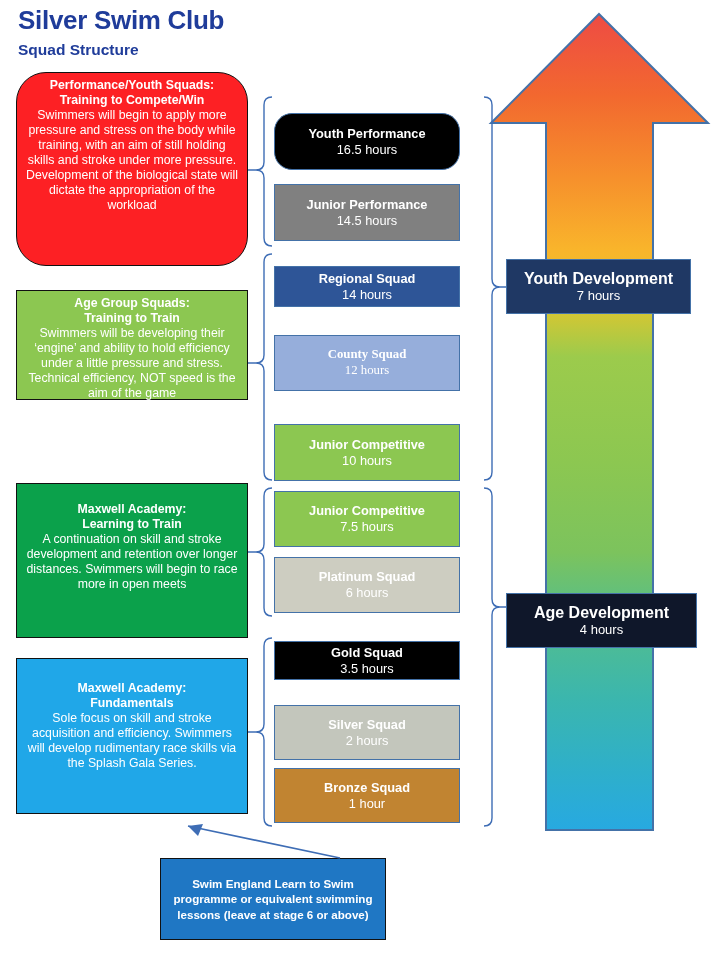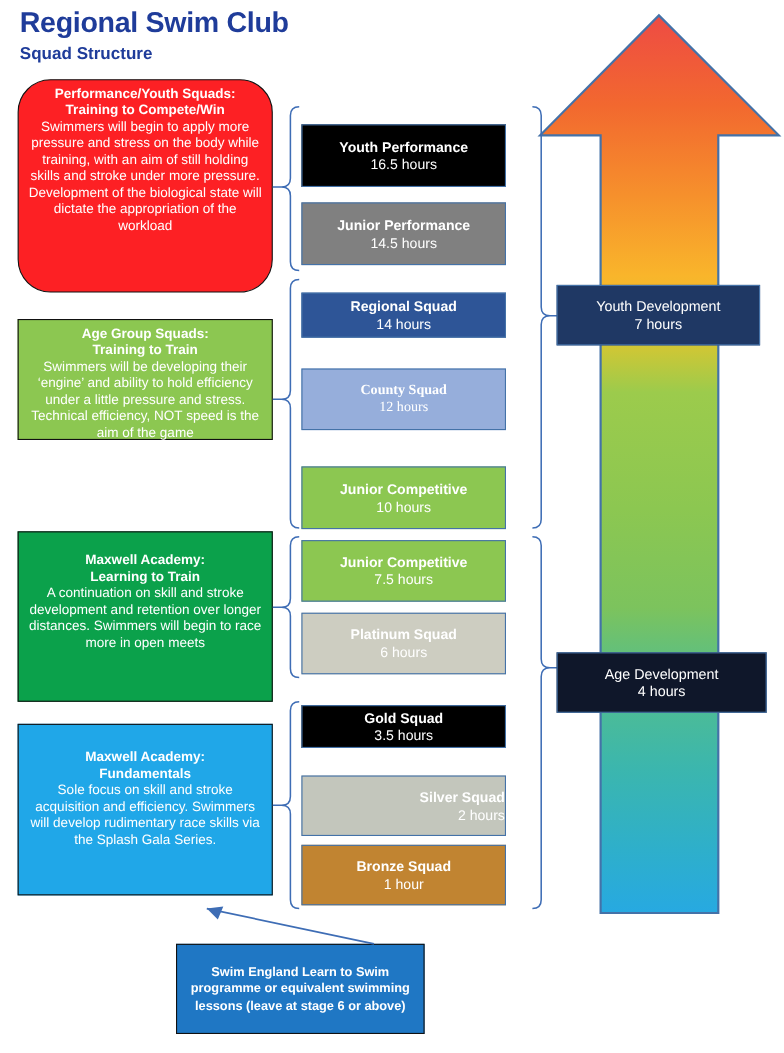--- a/index.html
+++ b/index.html
@@ -52,21 +52,21 @@
   .squad .hrs { font-weight: normal; font-size: 12.8px; }
 
   
   .devbox {
     position: absolute;
     border: 1.6px solid #4472A8;
     display: flex; flex-direction: column;
     align-items: center; justify-content: center;
     line-height: 1.22; z-index: 6;
   }
-  .devbox .nm { font-weight: normal; font-size: 13px; }
+  .devbox .nm { font-weight: bold; font-size: 16px; }
   .devbox .hrs { font-weight: normal; font-size: 13px; }
 
   
   #bottom-note {
     position: absolute;
     left: 160px; top: 858px; width: 226px; height: 82px;
     background: #1F77C4;
     border: 1.6px solid #111111;
     display: flex; align-items: center; justify-content: center;
     text-align: center;
@@ -100,21 +100,21 @@
       <stop offset="0.74" stop-color="#54BE8C"></stop>
       <stop offset="0.84" stop-color="#3BB6AE"></stop>
       <stop offset="0.93" stop-color="#2EAFCB"></stop>
       <stop offset="1.00" stop-color="#27A9E1"></stop>
     </linearGradient>
   </defs>
   <polygon points="599,14 708,123 653,123 653,830 546,830 546,123 491,123" fill="url(#arrowGrad)" stroke="#4472A8" stroke-width="2"></polygon>
 </svg>
 
 <div id="title-block">
-  <div id="main-title">Regional Swim Club</div>
+  <div id="main-title">Silver Swim Club</div>
   <div id="sub-title">Squad Structure</div>
 </div>
 
 <div class="desc-card" style="left:16px; top:72px; width:232px; height:194px; background:#FD2024;border-radius:30px;">
   <span class="hdr">Performance/Youth Squads:</span>
   <span class="hdr">Training to Compete/Win</span>
   <span class="body">Swimmers will begin to apply more pressure and stress on the body while training, with an aim of still holding skills and stroke under more pressure. Development of the biological state will dictate the appropriation of the workload</span>
 </div>
 
 <div class="desc-card" style="left:16px; top:290px; width:232px; height:110px; background:#8CC751;">
@@ -156,21 +156,21 @@
     <path d="M508,607 L500,607 Q492,607 492,599 L492,496 Q492,488 484,488
              M508,607 L500,607 Q492,607 492,615 L492,818 Q492,826 484,826"></path>
   </g>
 
   <g>
     <line x1="340" y1="858" x2="188" y2="826" stroke="#3E6DB5" stroke-width="1.6"></line>
     <polygon points="188,826 203,824 198,836" fill="#3E6DB5"></polygon>
   </g>
 </svg>
 
-<div class="squad" style="top:113px; height:57px; background:#000000;">
+<div class="squad" style="top:113px; height:57px; background:#000000;border-radius:18px;">
   <span class="nm">Youth Performance</span>
   <span class="hrs">16.5 hours</span>
 </div>
 <div class="squad" style="top:184px; height:57px; background:#808080;">
   <span class="nm">Junior Performance</span>
   <span class="hrs">14.5 hours</span>
 </div>
 <div class="squad" style="top:266px; height:41px; background:#2E5597;">
   <span class="nm">Regional Squad</span>
   <span class="hrs">14 hours</span>
@@ -188,21 +188,21 @@
   <span class="hrs">7.5 hours</span>
 </div>
 <div class="squad" style="top:557px; height:56px; background:#CDCDC1;">
   <span class="nm">Platinum Squad</span>
   <span class="hrs">6 hours</span>
 </div>
 <div class="squad" style="top:641px; height:39px; background:#000000;">
   <span class="nm">Gold Squad</span>
   <span class="hrs">3.5 hours</span>
 </div>
-<div class="squad" style="top:705px; height:55px; background:#C3C6BC;align-items:flex-end;">
+<div class="squad" style="top:705px; height:55px; background:#C3C6BC;">
   <span class="nm">Silver Squad</span>
   <span class="hrs">2 hours</span>
 </div>
 <div class="squad" style="top:768px; height:55px; background:#C18431;">
   <span class="nm">Bronze Squad</span>
   <span class="hrs">1 hour</span>
 </div>
 
 <div class="devbox" style="left:506px; top:259px; width:185px; height:55px; background:#1F3864;">
   <span class="nm">Youth Development</span>

